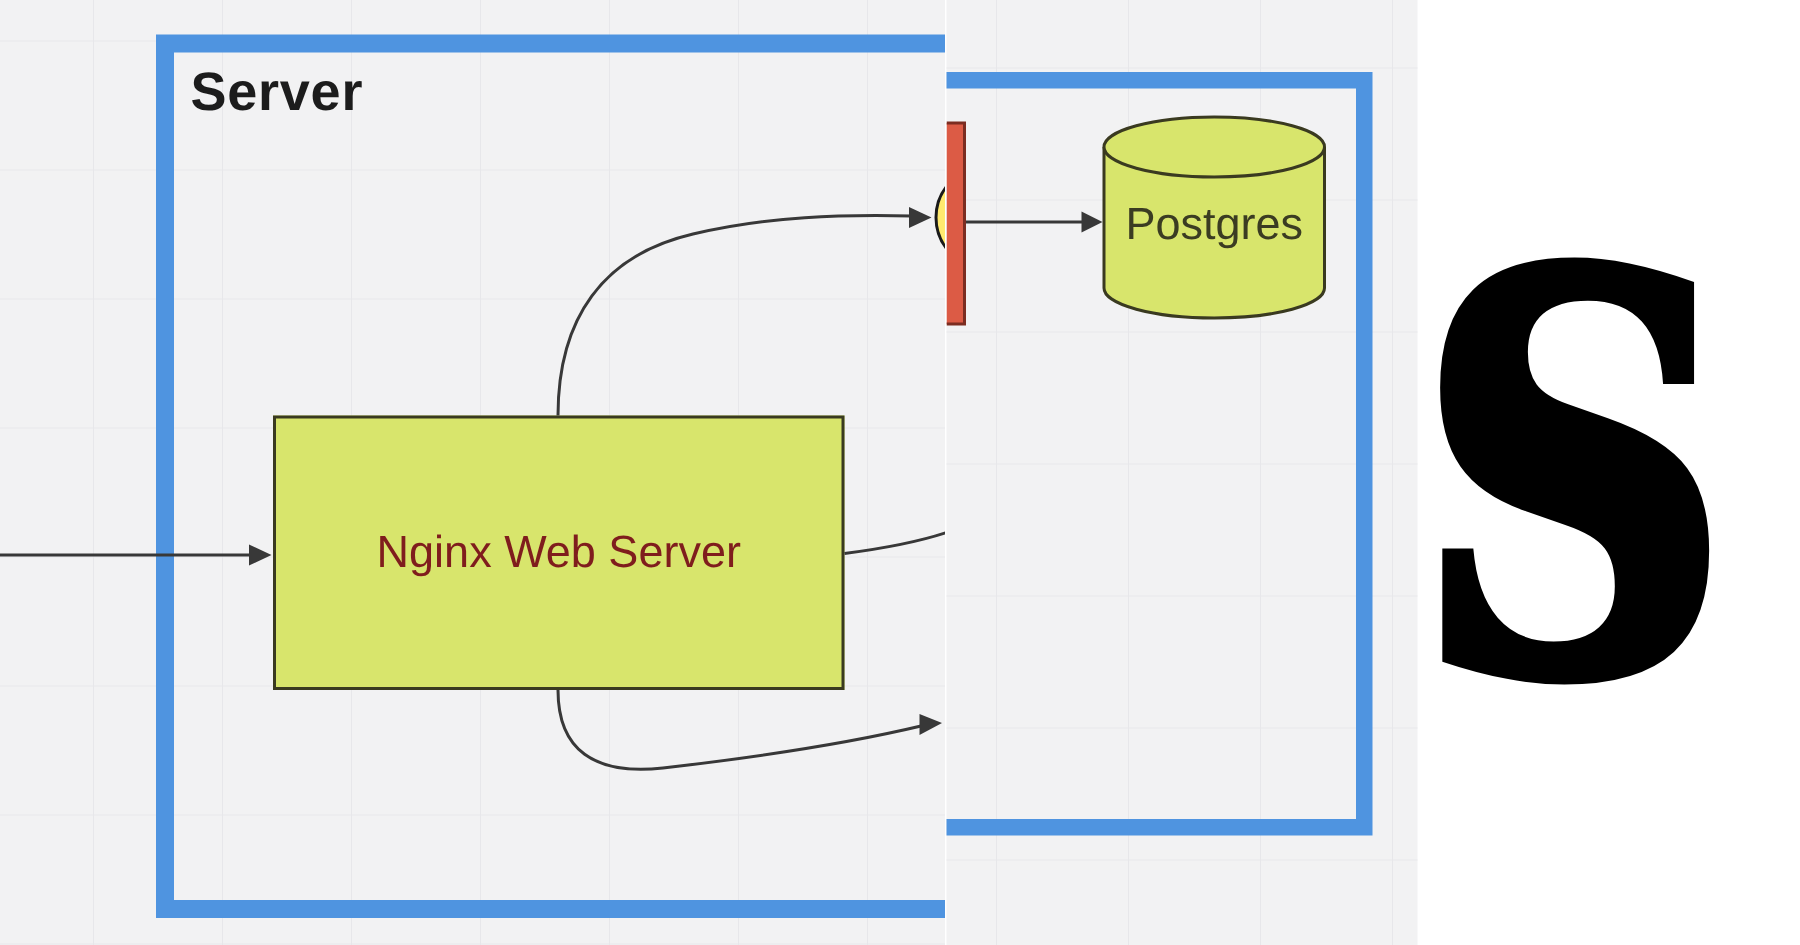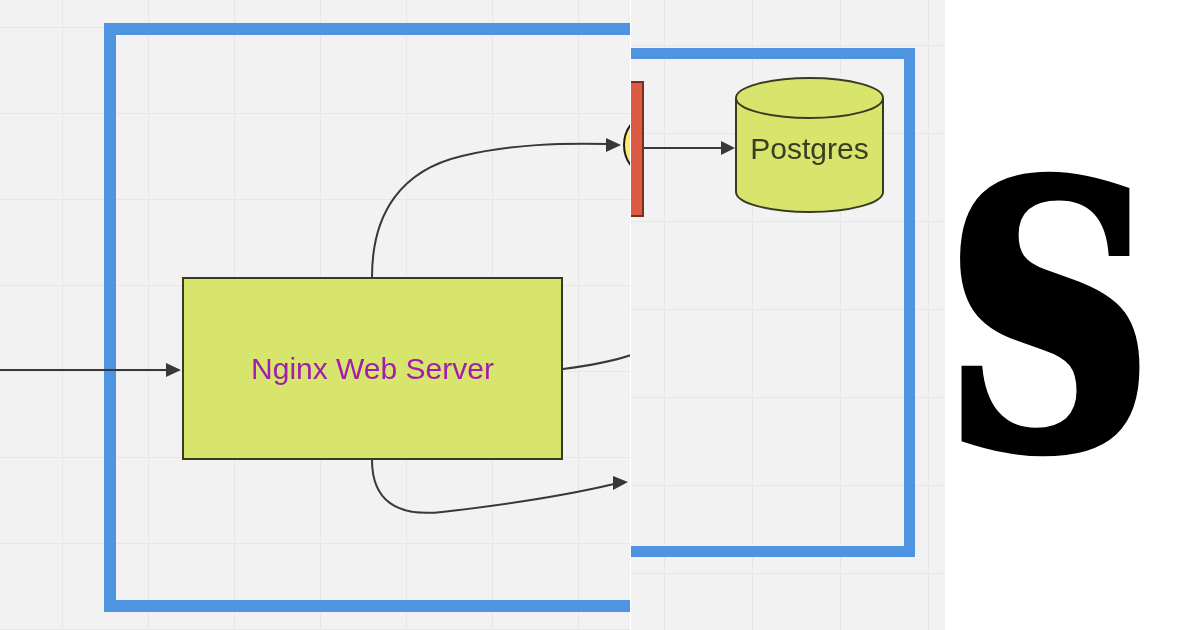--- a/index.html
+++ b/index.html
@@ -24,21 +24,21 @@
 
   .container-title{
     position:absolute;left:127px;top:40px;
     font-size:36px;font-weight:bold;color:#1c1c1c;letter-spacing:0.5px;
   }
 
   .node-rect{
     position:absolute;left:182px;top:277px;width:381px;height:183px;
     background:#d8e56c;border:2px solid #3a3a20;box-sizing:border-box;
     display:flex;align-items:center;justify-content:center;
-    font-size:30px;color:#a21caf;
+    font-size:30px;color:#7f1d1d;
   }
 
   svg.overlay{position:absolute;left:0;top:0;}
   .edge{fill:none;stroke:#383838;stroke-width:2px;}
   .edge-head{fill:#383838;stroke:none;}
 
   .giant-letter{
     position:absolute;left:944px;top:7px;
     font-family:"DejaVu Serif", serif;font-weight:bold;
     font-size:520px;line-height:1;color:#000;
@@ -46,20 +46,21 @@
     white-space:pre;
   }
 </style>
 </head>
 <body>
 
 <div class="panel panel-left">
 
   <div class="container-box left-c"></div>
 
+  <div class="container-title">Server</div>
 
   <div class="node-rect">
     <span>Nginx Web Server</span>
   </div>
 
   <svg class="overlay" width="630" height="630">
 
     <path class="edge" d="M0,370 L168,370"></path>
     <polygon class="edge-head" points="166,363 181,370 166,377"></polygon>
 

